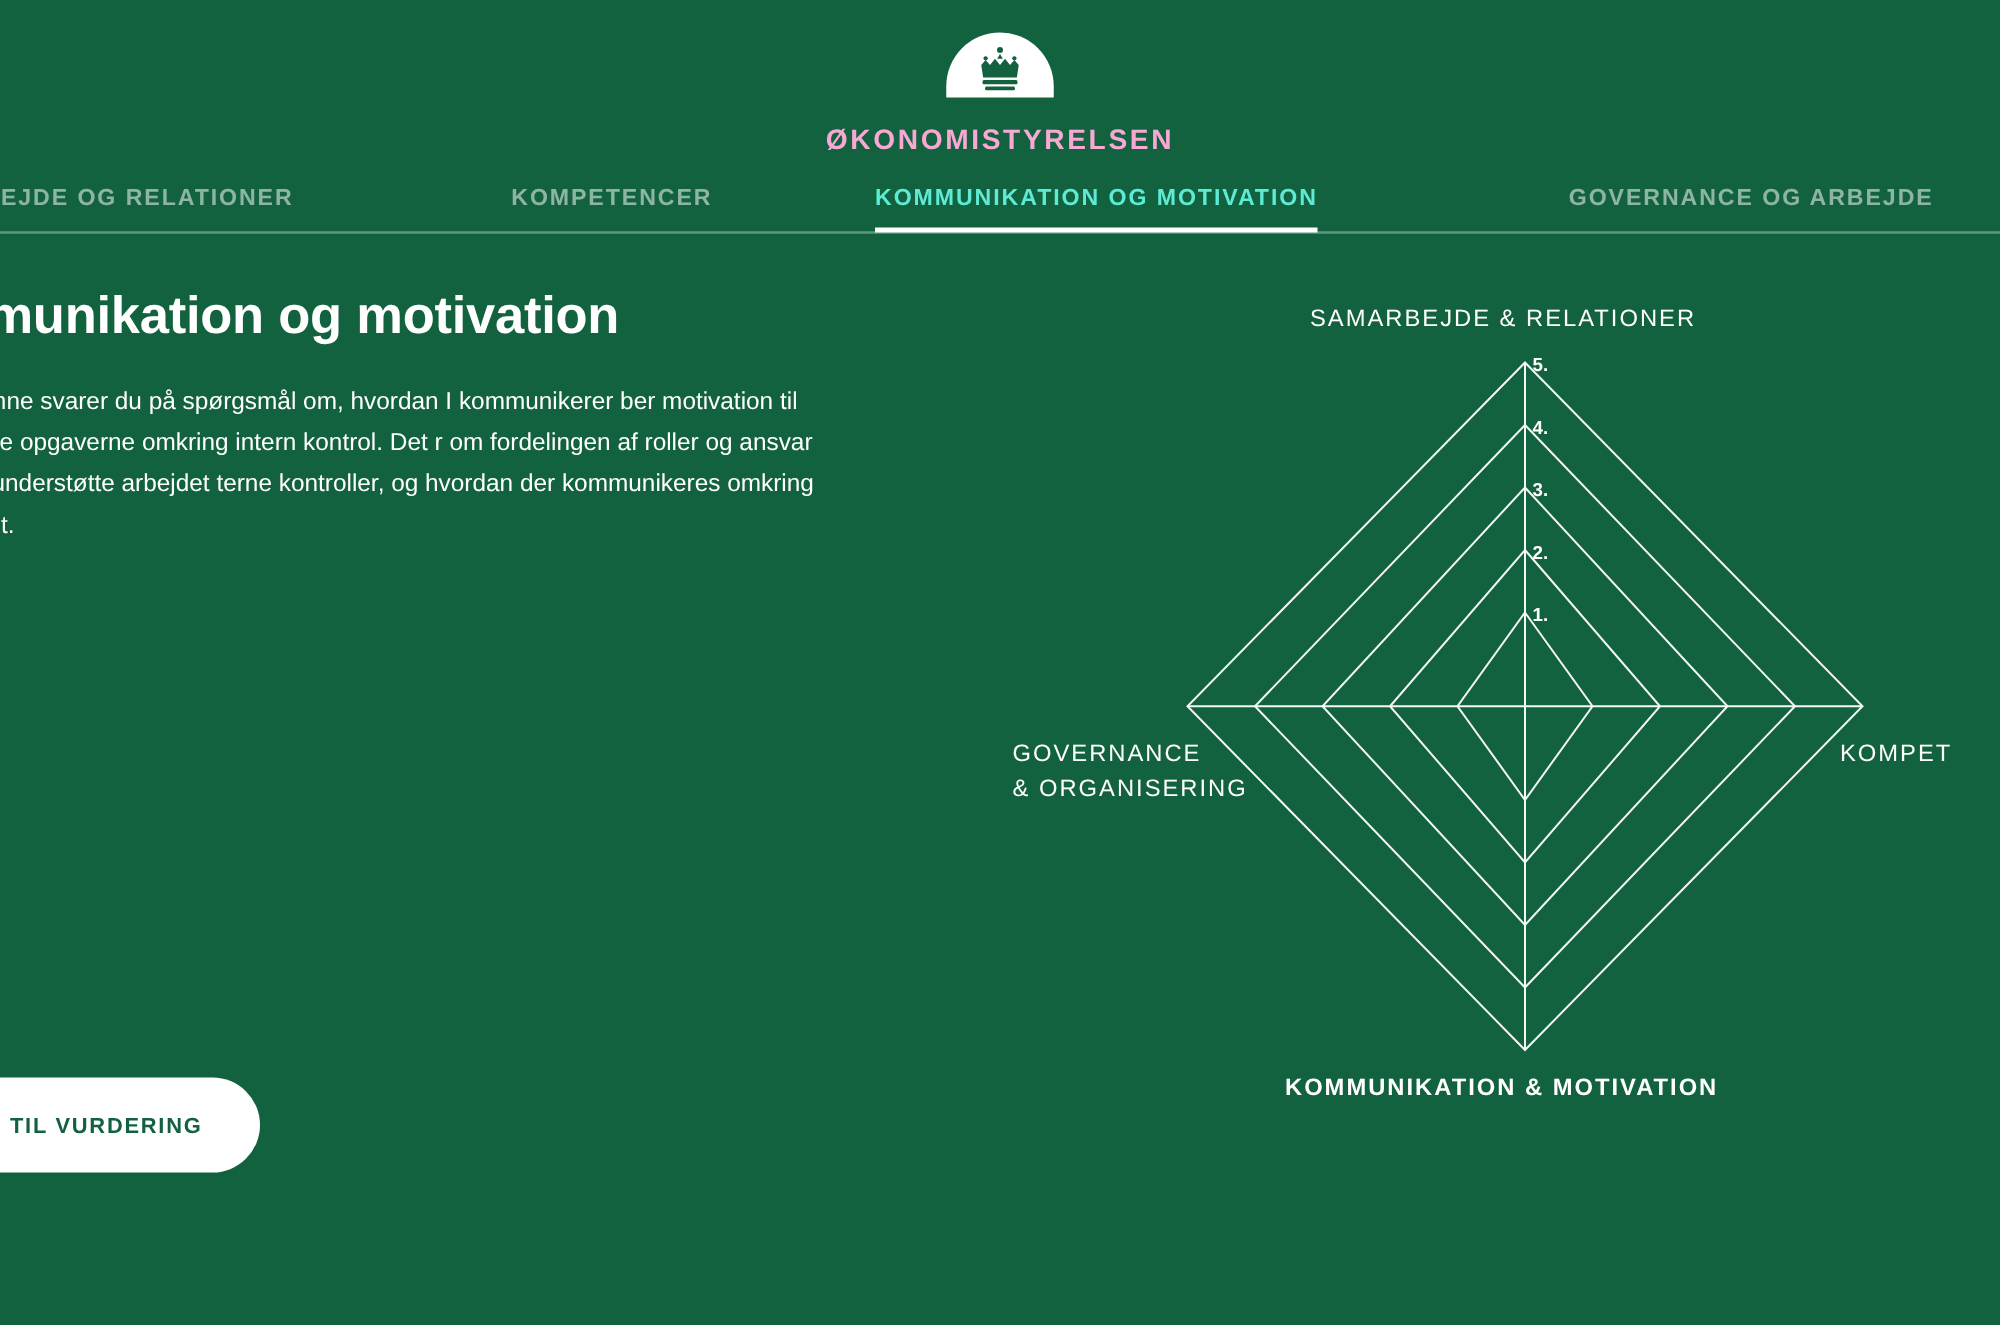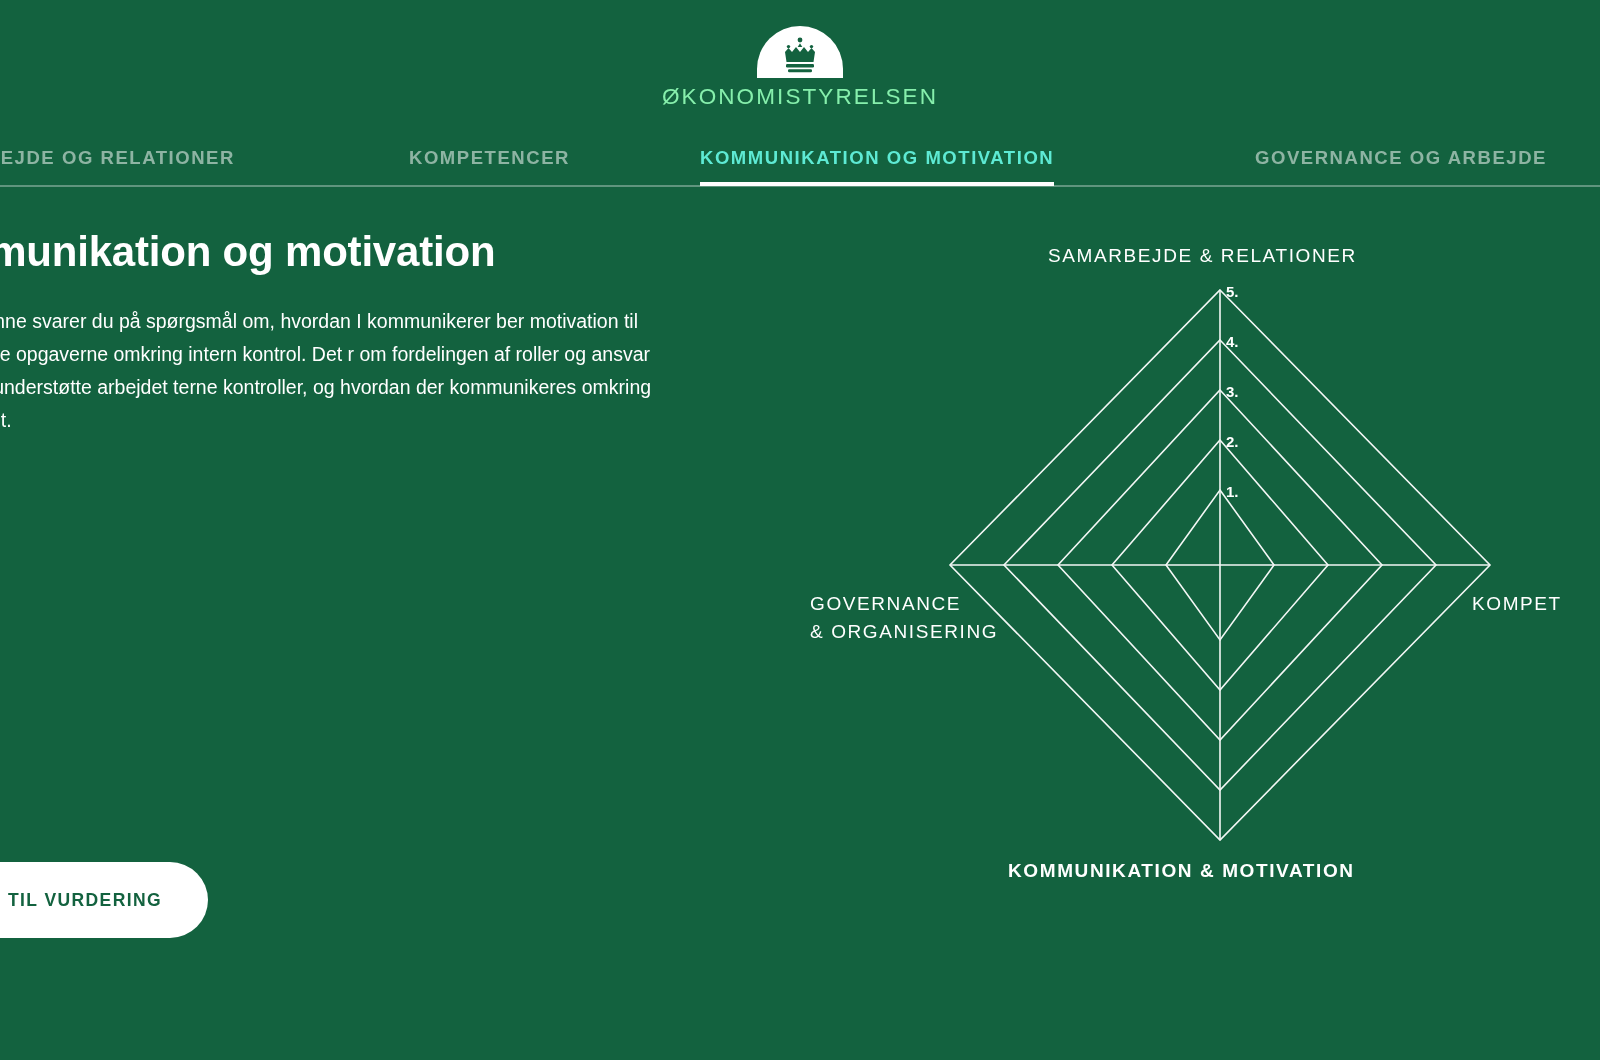--- a/index.html
+++ b/index.html
@@ -42,25 +42,25 @@
     height: 52px;
     background: #ffffff;
     border-radius: 44px 44px 0 0;
     display: flex;
     align-items: flex-end;
     justify-content: center;
     position: relative;
   }
   .crown-badge svg { margin-bottom: 3px; }
   .logo-text {
-    margin-top: 6px;
+    margin-top: 21px;
     font-size: 22.5px;
-    font-weight: normal;
+    font-weight: bold;
     letter-spacing: 2.1px;
-    color: #86efac;
+    color: #f9a8d4;
     white-space: nowrap;
   }
 
   
   .tabs {
     position: absolute;
     top: 131px;
     left: 0;
     width: 1600px;
     height: 56px;
@@ -155,21 +155,21 @@
   .radar-label {
     position: absolute;
     font-size: 19px;
     letter-spacing: 1.6px;
     color: #ffffff;
     white-space: nowrap;
   }
   .radar-label.bold { font-weight: bold; }
   #label-top { left: 288px; top: 30px; }
   #label-right { left: 712px; top: 378px; }
-  #label-bottom { left: 248px; top: 645px; font-weight: bold; }
+  #label-bottom { left: 268px; top: 645px; font-weight: bold; }
   #label-left { left: 6px; top: 375px; line-height: 28px; margin-left: 44px; }
 </style>
 </head>
 <body>
 
 <div class="page">
 
   <div class="header">
     <div class="logo-wrap">
       <div class="crown-badge">

